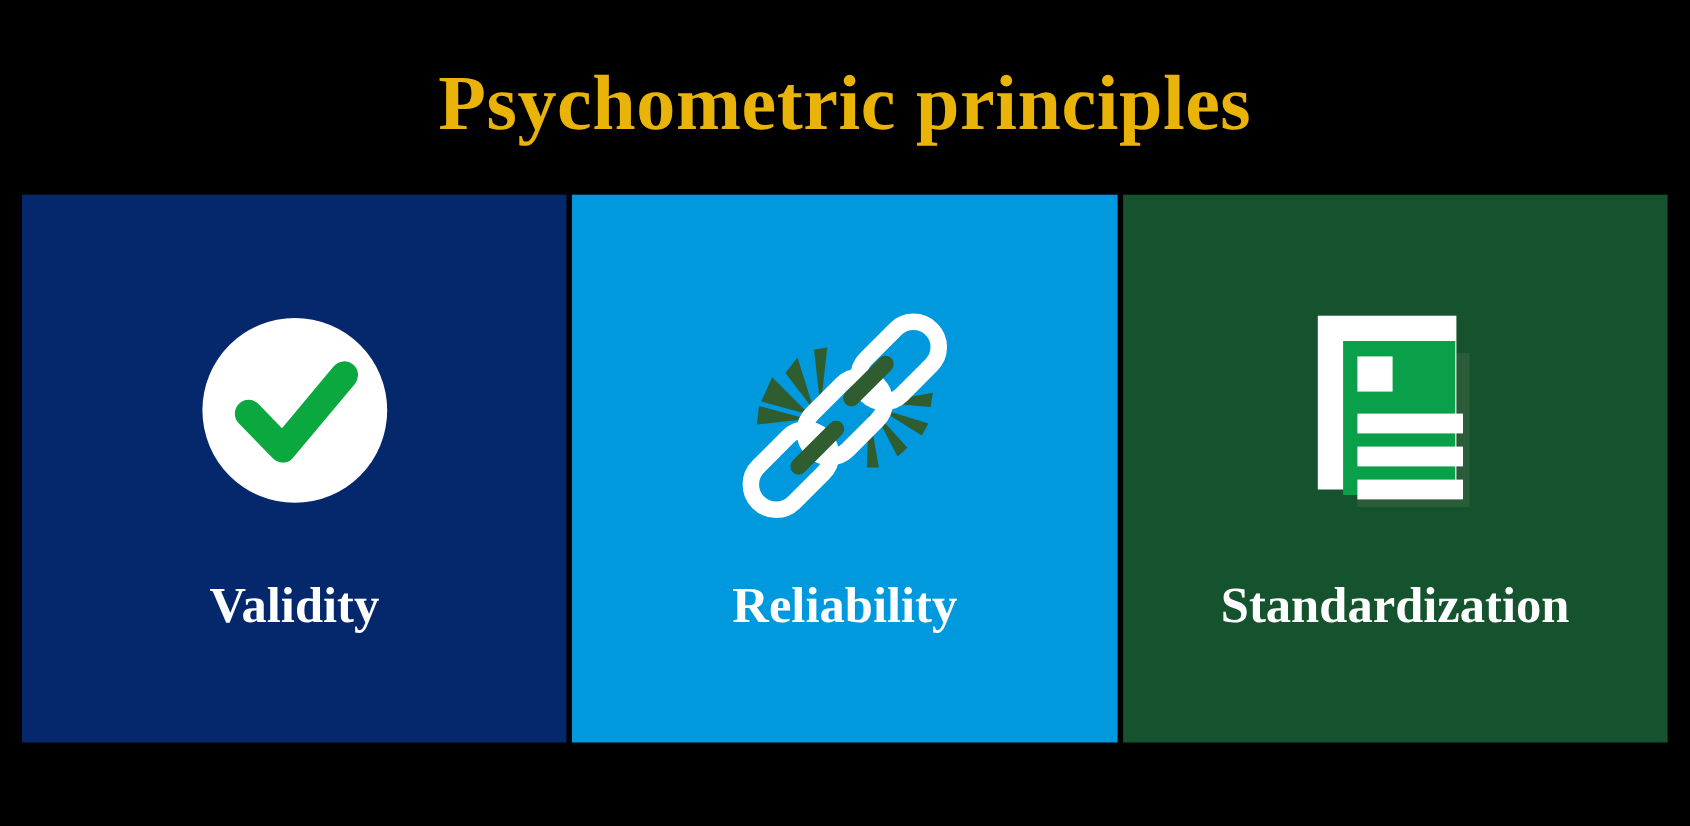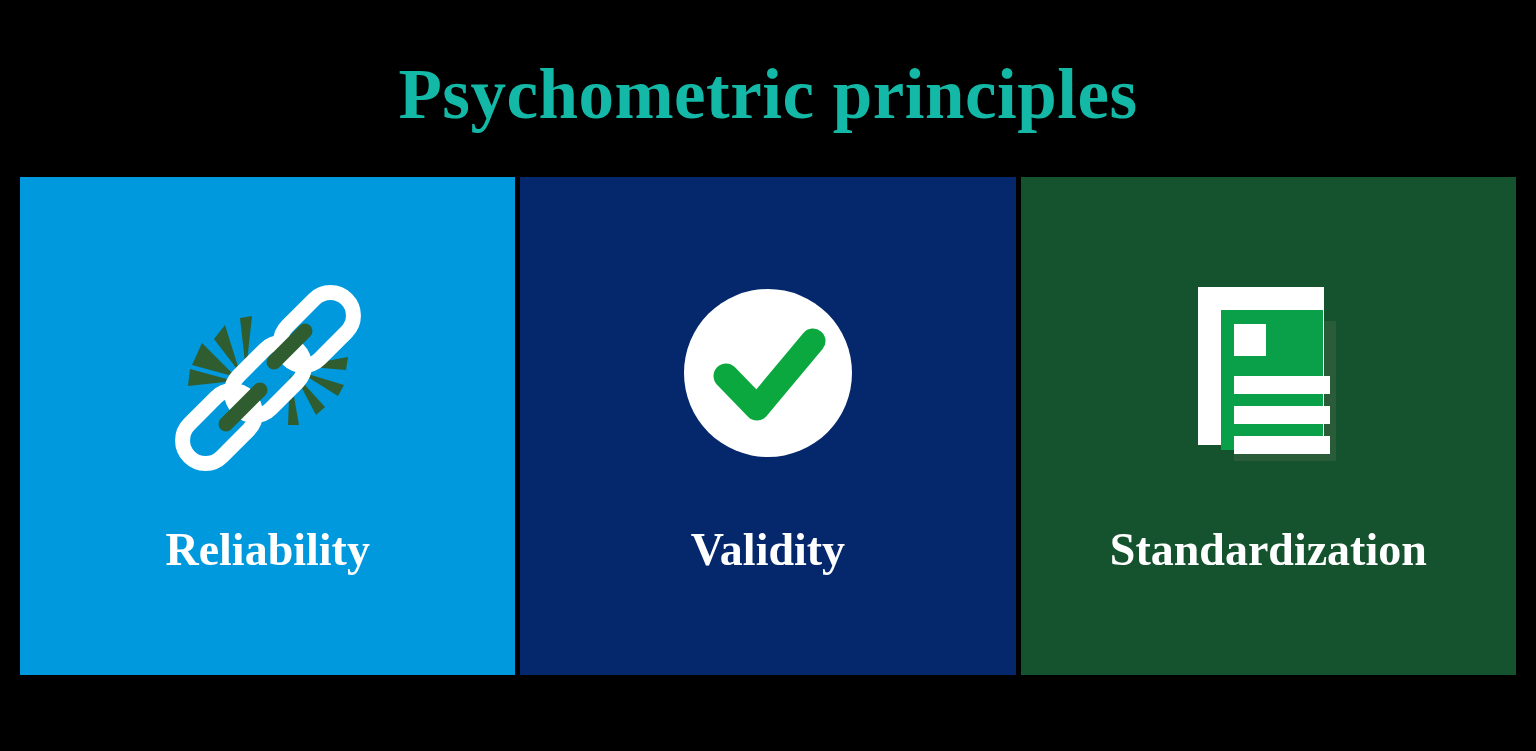--- a/index.html
+++ b/index.html
@@ -79,23 +79,31 @@
     line-height: 56px;
     color: #ffffff;
     white-space: nowrap;
   }
 </style>
 </head>
 <body>
 
 <div id="slide" style="background: rgb(0, 0, 0);">
 
-  <div id="title" style="color: #14b8a6;">Psychometric principles</div>
+  <div id="title" style="color: #eab308;">Psychometric principles</div>
 
   <div id="cards">
+
+    <div class="card" style="background: rgb(4, 40, 107);">
+      <svg class="card-icon" viewBox="0 0 200 200">
+        <circle cx="100" cy="100" r="84" fill="#ffffff"></circle>
+        <path d="M58 103 L89 135 L145 68" fill="none" stroke="#0aa83f" stroke-width="25" stroke-linecap="round" stroke-linejoin="round"></path>
+      </svg>
+      <div class="card-label">Validity</div>
+    </div>
 
     <div class="card" style="background: rgb(0, 153, 221);">
       <svg class="card-icon" viewBox="0 0 200 200">
 
         <g fill="#2f5d2f">
           <polygon points="22,96 66,108 20,113"></polygon>
           <polygon points="34,70 68,104 24,92"></polygon>
           <polygon points="57,52 72,100 46,66"></polygon>
           <polygon points="84,43 78,98 72,45"></polygon>
         </g>
@@ -117,28 +125,20 @@
         </g>
 
         <g stroke="#2f5d2f" stroke-width="15" stroke-linecap="round">
           <line x1="137" y1="58" x2="106" y2="89"></line>
           <line x1="92" y1="117" x2="58" y2="151"></line>
         </g>
       </svg>
       <div class="card-label">Reliability</div>
     </div>
 
-    <div class="card" style="background: rgb(4, 40, 107);">
-      <svg class="card-icon" viewBox="0 0 200 200">
-        <circle cx="100" cy="100" r="84" fill="#ffffff"></circle>
-        <path d="M58 103 L89 135 L145 68" fill="none" stroke="#0aa83f" stroke-width="25" stroke-linecap="round" stroke-linejoin="round"></path>
-      </svg>
-      <div class="card-label">Validity</div>
-    </div>
-
     <div class="card" style="background: #14532d;">
       <svg class="card-icon" viewBox="0 0 200 200">
 
         <rect x="66" y="48" width="102" height="140" fill="#2a5c3a"></rect>
 
         <rect x="30" y="14" width="126" height="158" fill="#ffffff"></rect>
 
         <rect x="53" y="37" width="102" height="140" fill="#0aa04a"></rect>
 
         <rect x="66" y="51" width="32" height="32" fill="#ffffff"></rect>

